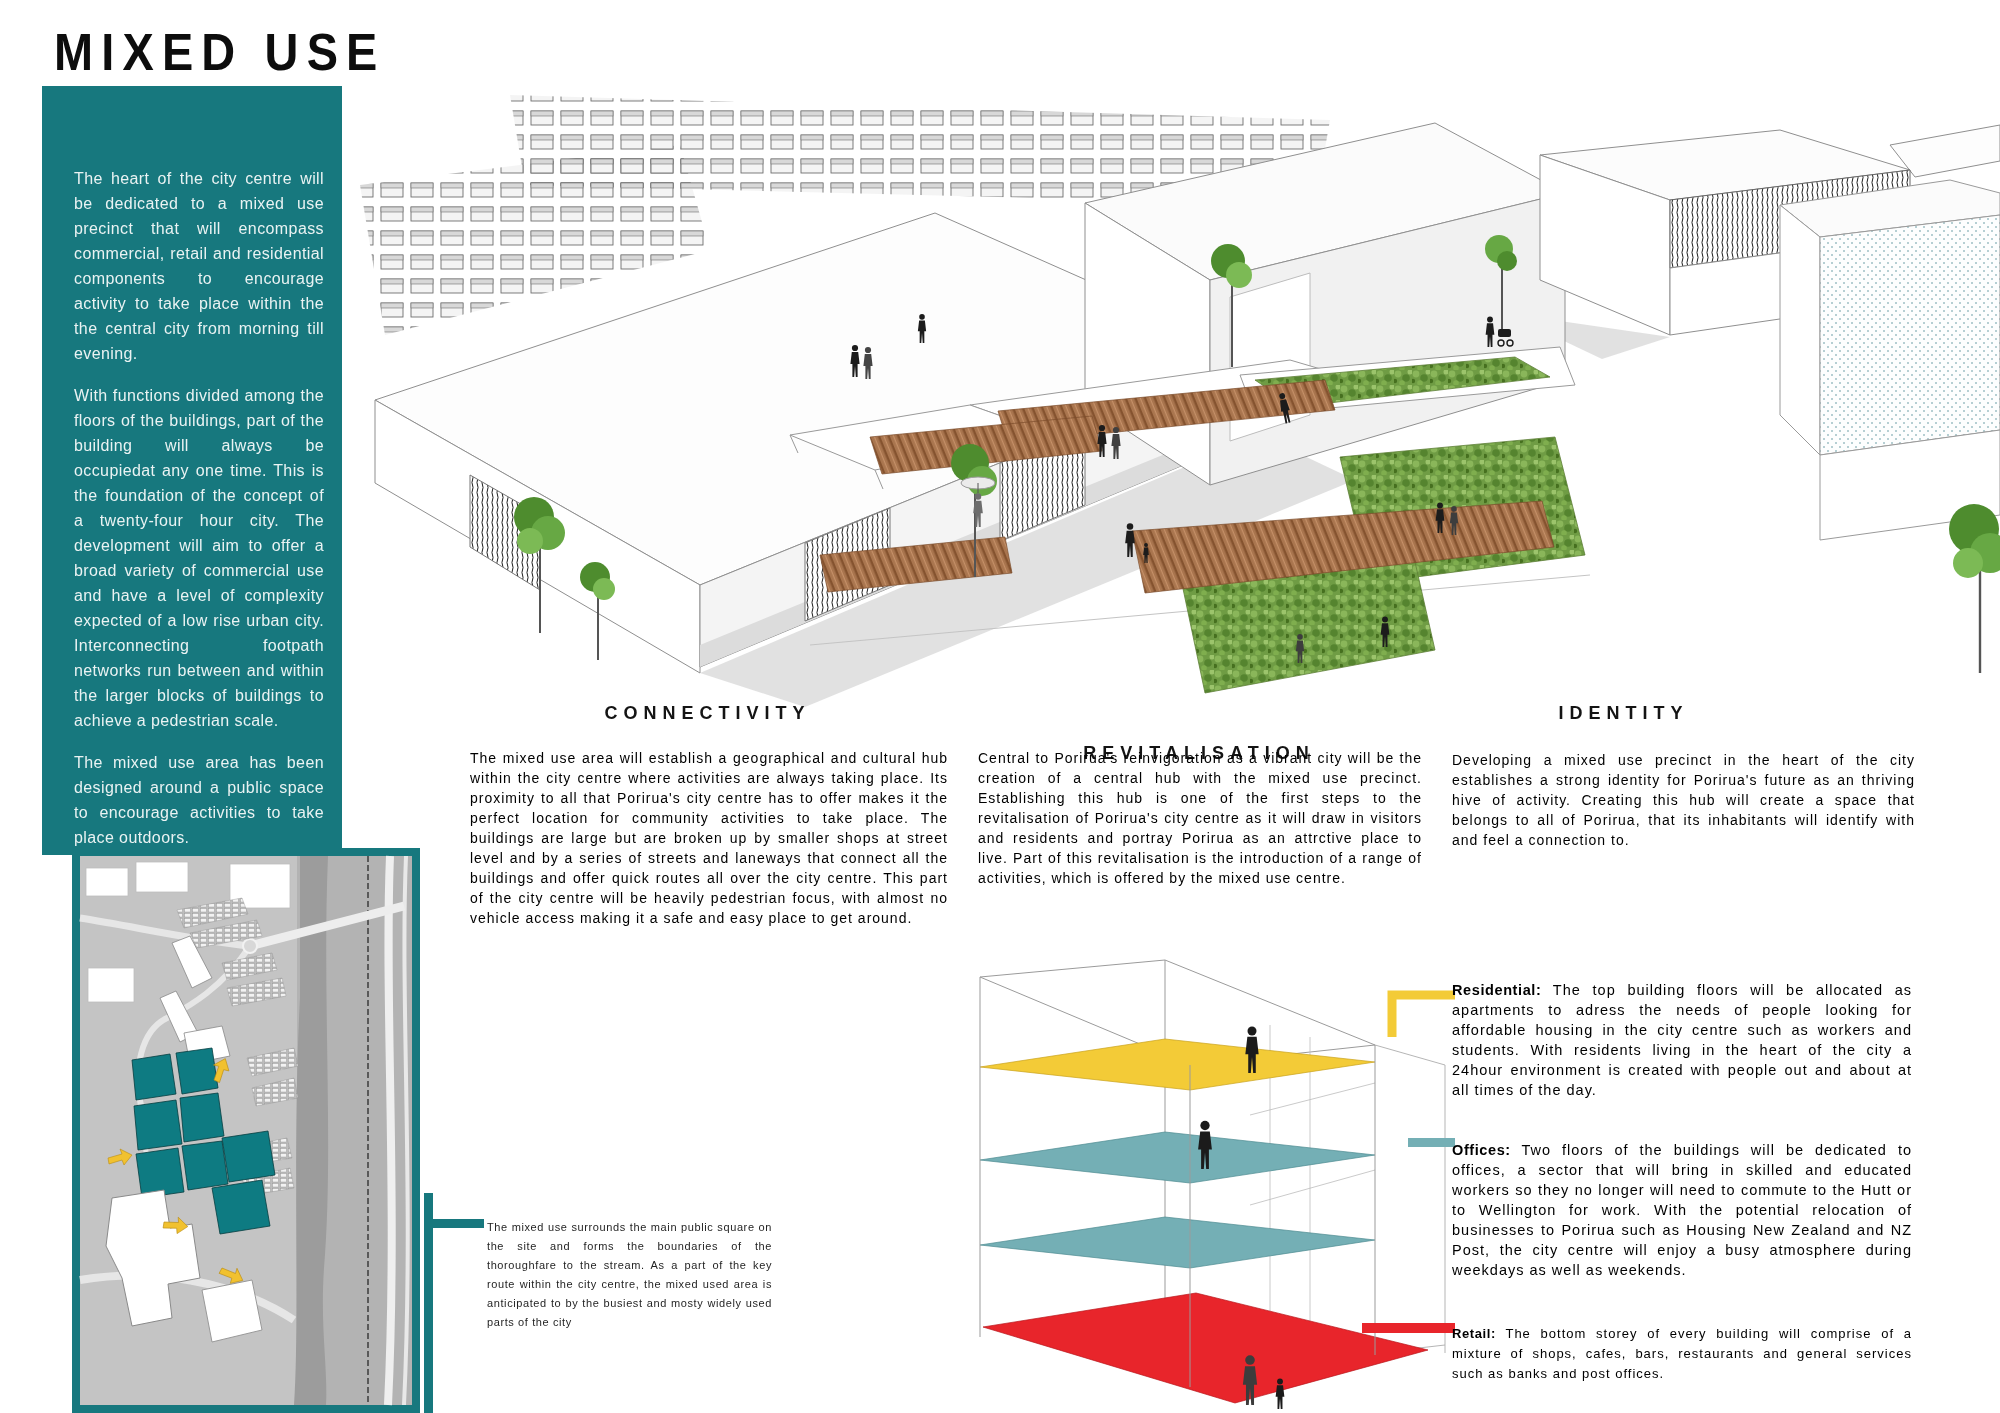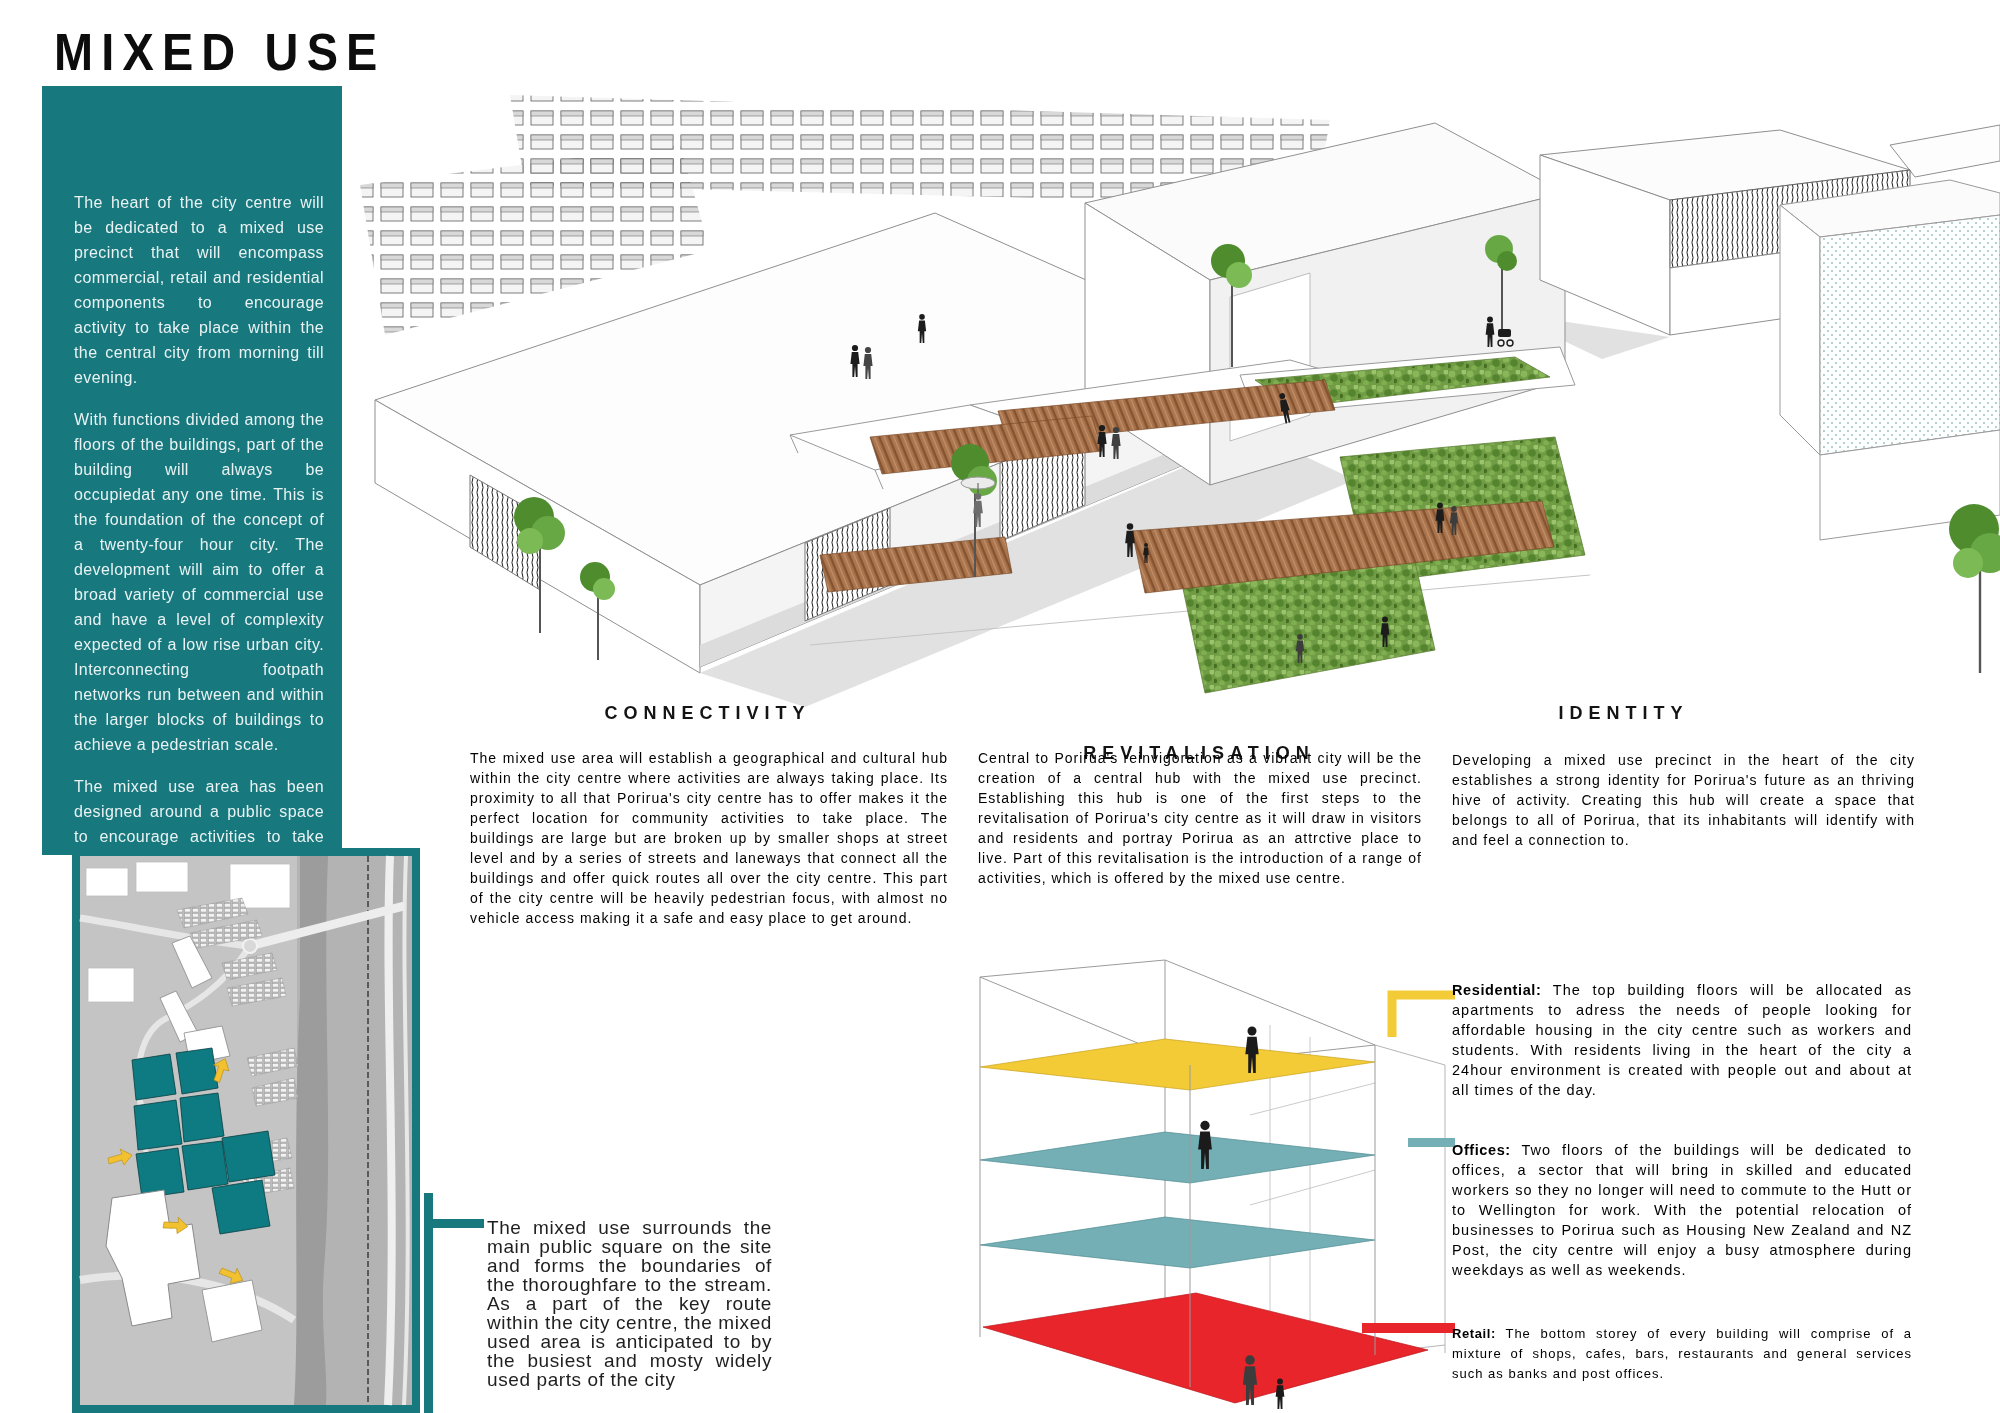--- a/index.html
+++ b/index.html
@@ -7,37 +7,37 @@
     width:2000px;height:1413px;position:relative;background:#ffffff;
     font-family:"Liberation Sans", sans-serif;overflow:hidden;color:#222;
   }
   .abs{position:absolute;}
   #page-title{
     left:54px;top:22px;font-size:46px;font-weight:800;letter-spacing:8px;
     color:#0d0d0d;transform:scale(1.02,1.12);transform-origin:left top;white-space:nowrap;
   }
   #sidebar{
     left:42px;top:86px;width:300px;height:769px;background:#17787e;
-    box-sizing:border-box;padding:104px 18px 0 32px;
+    box-sizing:border-box;padding:80px 18px 0 32px;
   }
   #sidebar p{
     margin:0 0 17px 0;font-size:16px;line-height:25px;color:#eaf3f3;
     text-align:justify;letter-spacing:.4px;
   }
   .colhead{
     font-size:18px;font-weight:700;letter-spacing:6px;color:#141414;
     text-align:center;white-space:nowrap;
   }
   .jt{
     font-size:14px;line-height:20px;color:#000000;text-align:justify;
     letter-spacing:1px;
   }
   .legend-block b{letter-spacing:.6px;}
   #map-note{
-    font-size:19px;line-height:19px;color:#1f1f1f;text-align:justify;letter-spacing:.6px;
+    font-size:11px;line-height:19px;color:#1f1f1f;text-align:justify;letter-spacing:.6px;
   }
   .teal-bar{background:#17787e;}
   svg{display:block;}
 </style>
 </head>
 <body>
 
 <div class="abs" id="page-title">MIXED USE</div>
 
 <div class="abs" id="sidebar">

